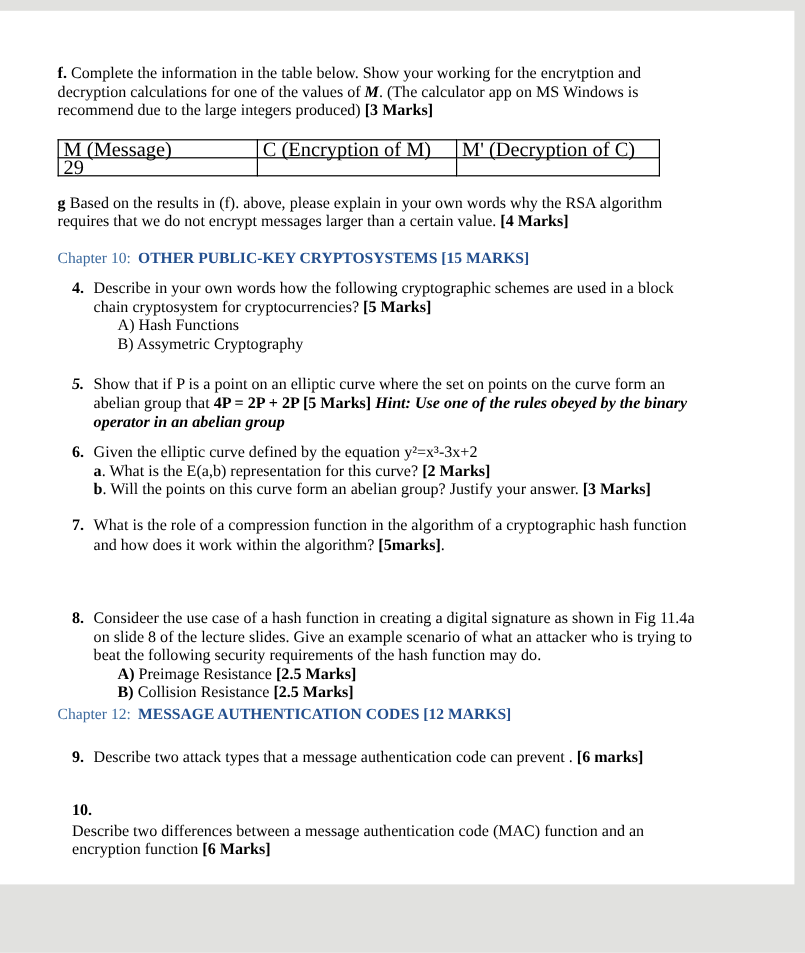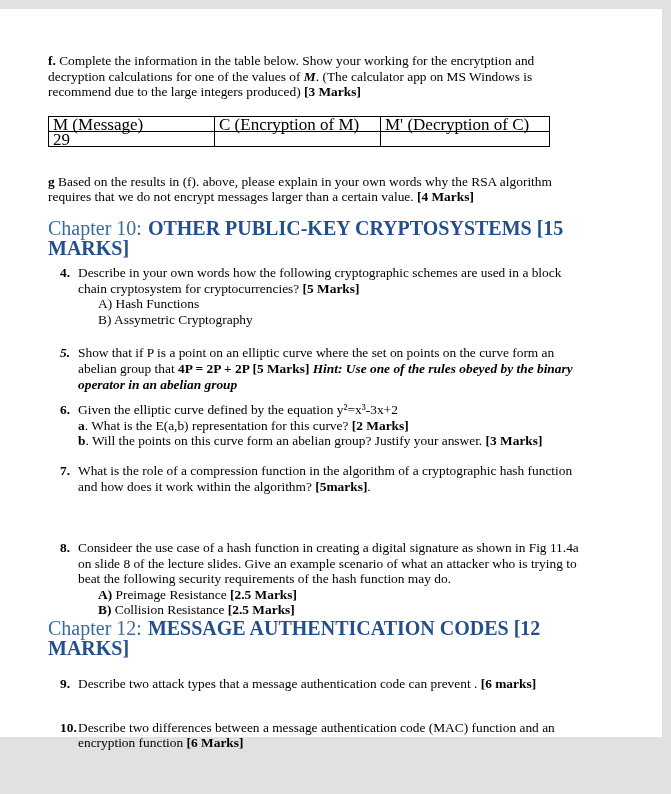--- a/index.html
+++ b/index.html
@@ -17,39 +17,39 @@
   }
   .para { font-size:13.4px; line-height:15.6px; }
   b { font-weight:bold; }
   .bi { font-weight:bold; font-style:italic; }
   .qtable { border-collapse:collapse; margin-top:16px; width:501px; table-layout:fixed; }
   .qtable td {
     border:1px solid var(--table-border, #000);
     font-size:17px; line-height:13px;
     padding:1px 4px 0 4px; height:15px; vertical-align:top;
   }
-  .para-g { margin-top:27px; }
-  .chapter { font-size:20px; line-height:20px; font-weight:normal; }
+  .para-g { margin-top:14px; }
+  .chapter { font-size:13px; line-height:20px; font-weight:normal; }
   .chprefix { color: var(--heading-prefix, #3C6A9E); margin-right:6px; }
   .chtitle  { color: var(--heading-title, #234F8E); font-weight:bold; }
   .ch10 { margin-top:13px; }
   .ch11 { margin-top:10px; }
   .ch12 { margin-top:0; }
   .li { display:flex; font-size:13.4px; line-height:15.6px; padding-left:12px; }
   .num { flex:0 0 18px; font-weight:bold; }
   .num.italic { font-style:italic; }
   .libody { flex:1; }
   .sub { margin-left:20px; }
   .q4 { margin-top:7px; }
   .q5 { margin-top:18px; }
   .q6 { margin-top:10px; }
   .q7 { margin-top:14px; }
   .q8 { margin-top:46px; }
   .q9 { margin-top:18px; }
-  .q10 { margin-top:28px; }
+  .q10 { margin-top:28px;flex-direction:column; }
 </style>
 </head>
 <body>
 
 <div class="chrome">
   <div class="page">
 
     <p class="para"><b>f.</b><span> Complete the information in the table below. Show your working for the encrytption and decryption calculations for one of the values of </span><span class="bi">M</span><span>. (The calculator app on MS Windows is recommend due to the large integers produced) </span><b>[3 Marks]</b></p>
 
     <table class="qtable">

